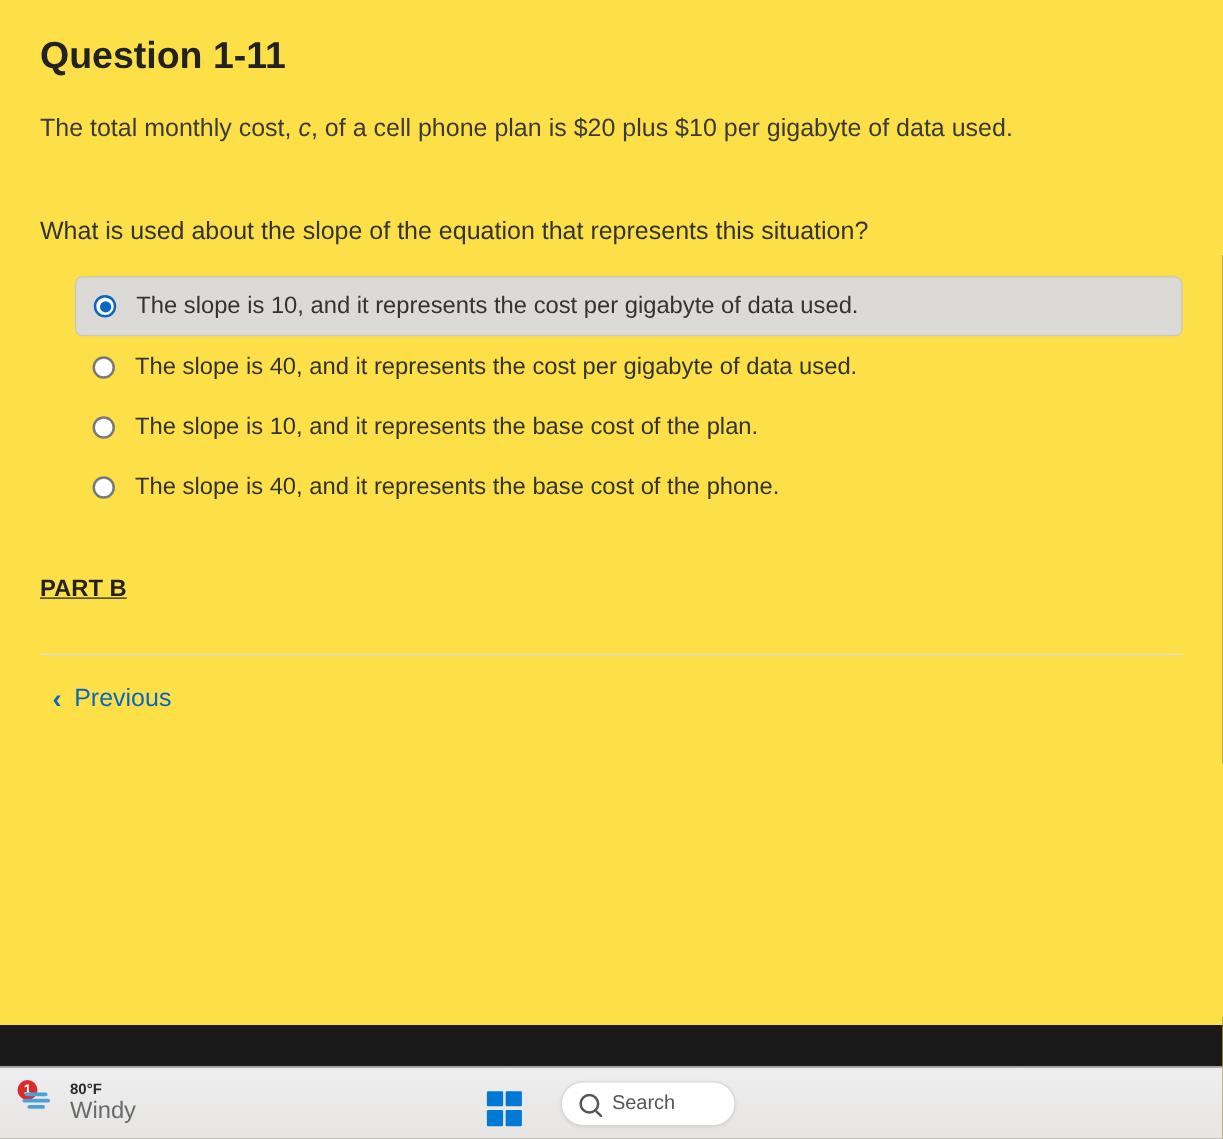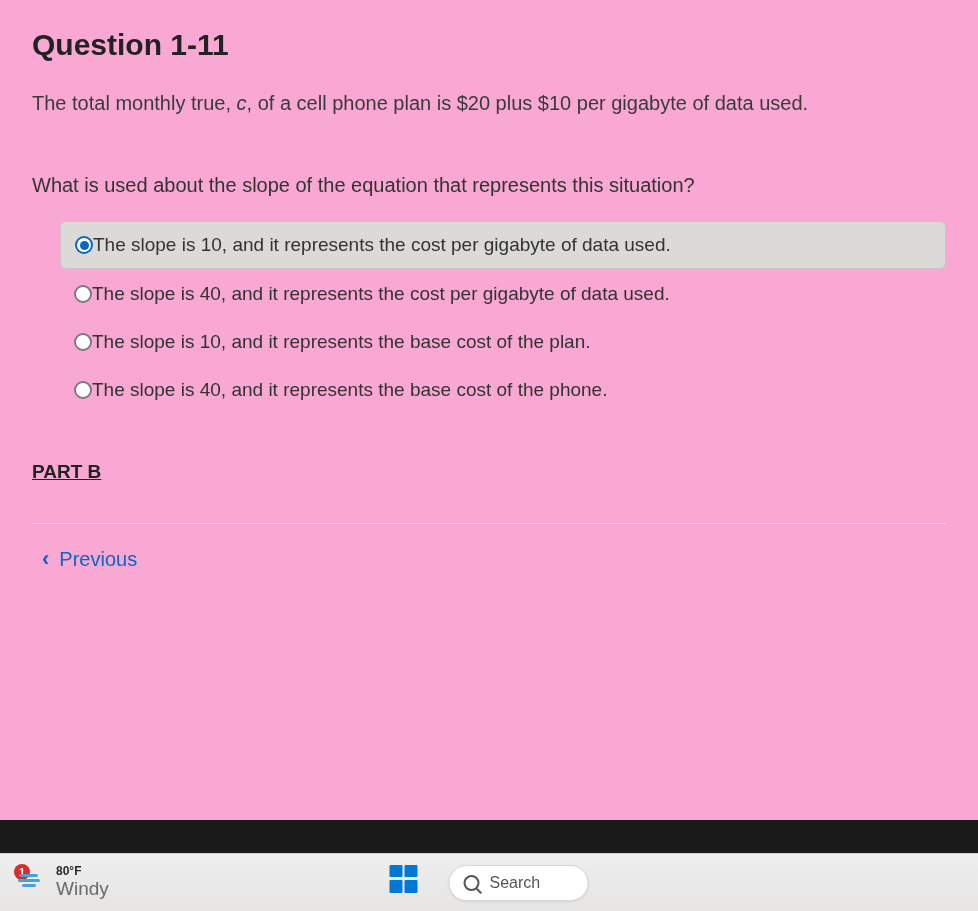--- a/index.html
+++ b/index.html
@@ -5,21 +5,21 @@
   * { box-sizing: border-box; margin: 0; padding: 0; }
   body {
     font-family: -apple-system, BlinkMacSystemFont, "Segoe UI", Arial, sans-serif;
     background: #1a1a1a;
     width: 978px;
     height: 911px;
     overflow: hidden;
     position: relative;
   }
   .page {
-    background: #f9a8d4;
+    background: #fde047;
     width: 978px;
     min-height: 820px;
     padding: 28px 32px 20px 32px;
     color: #2a2a2a;
     position: relative;
   }
   .question-title {
     font-size: 30px;
     font-weight: 700;
     color: #222;
@@ -44,20 +44,21 @@
     font-size: 20px;
     color: #333;
     margin-bottom: 24px;
   }
   .options {
     margin: 10px 0 48px 28px;
   }
   .option {
     display: flex;
     align-items: center;
+    gap: 16px;
     padding: 12px 14px;
     font-size: 19px;
     color: #333;
     border-radius: 6px;
     margin-bottom: 2px;
     cursor: pointer;
   }
   .option.selected {
     background: #dcdad6;
     border: 1px solid #c8c6c2;
@@ -159,21 +160,21 @@
   }
   .weather-text { line-height: 1.15; }
   .weather-temp { font-size: 12px; font-weight: 600; color: #2a2a2a; }
   .weather-cond { font-size: 19px; color: #6a6a6a; }
 
   .task-center {
     position: absolute;
     left: 50%;
     transform: translateX(-50%);
     display: flex;
-    align-items: flex-start;
+    align-items: flex-end;
     gap: 31px;
   }
   .start-btn {
     width: 28px; height: 28px;
     display: grid;
     grid-template-columns: 1fr 1fr;
     grid-template-rows: 1fr 1fr;
     gap: 2.5px;
     cursor: pointer;
   }
@@ -208,21 +209,21 @@
   .search-text { font-size: 16px; color: #555; }
 </style>
 </head>
 <body>
 
 <div class="page">
 
   <h1 class="question-title">Question 1-11</h1>
 
   <p class="question-prompt">
-    <span>The total monthly true, </span><em>c</em><span>, of a cell phone plan is $20 plus $10 per gigabyte of data used.</span>
+    <span>The total monthly cost, </span><em>c</em><span>, of a cell phone plan is $20 plus $10 per gigabyte of data used.</span>
   </p>
 
   <div>
     <p class="part-question">What is used about the slope of the equation that represents this situation?</p>
 
     <div class="options">
       <div class="option selected">
         <span class="radio checked"></span>
         <span>The slope is 10, and it represents the cost per gigabyte of data used.</span>
       </div>

